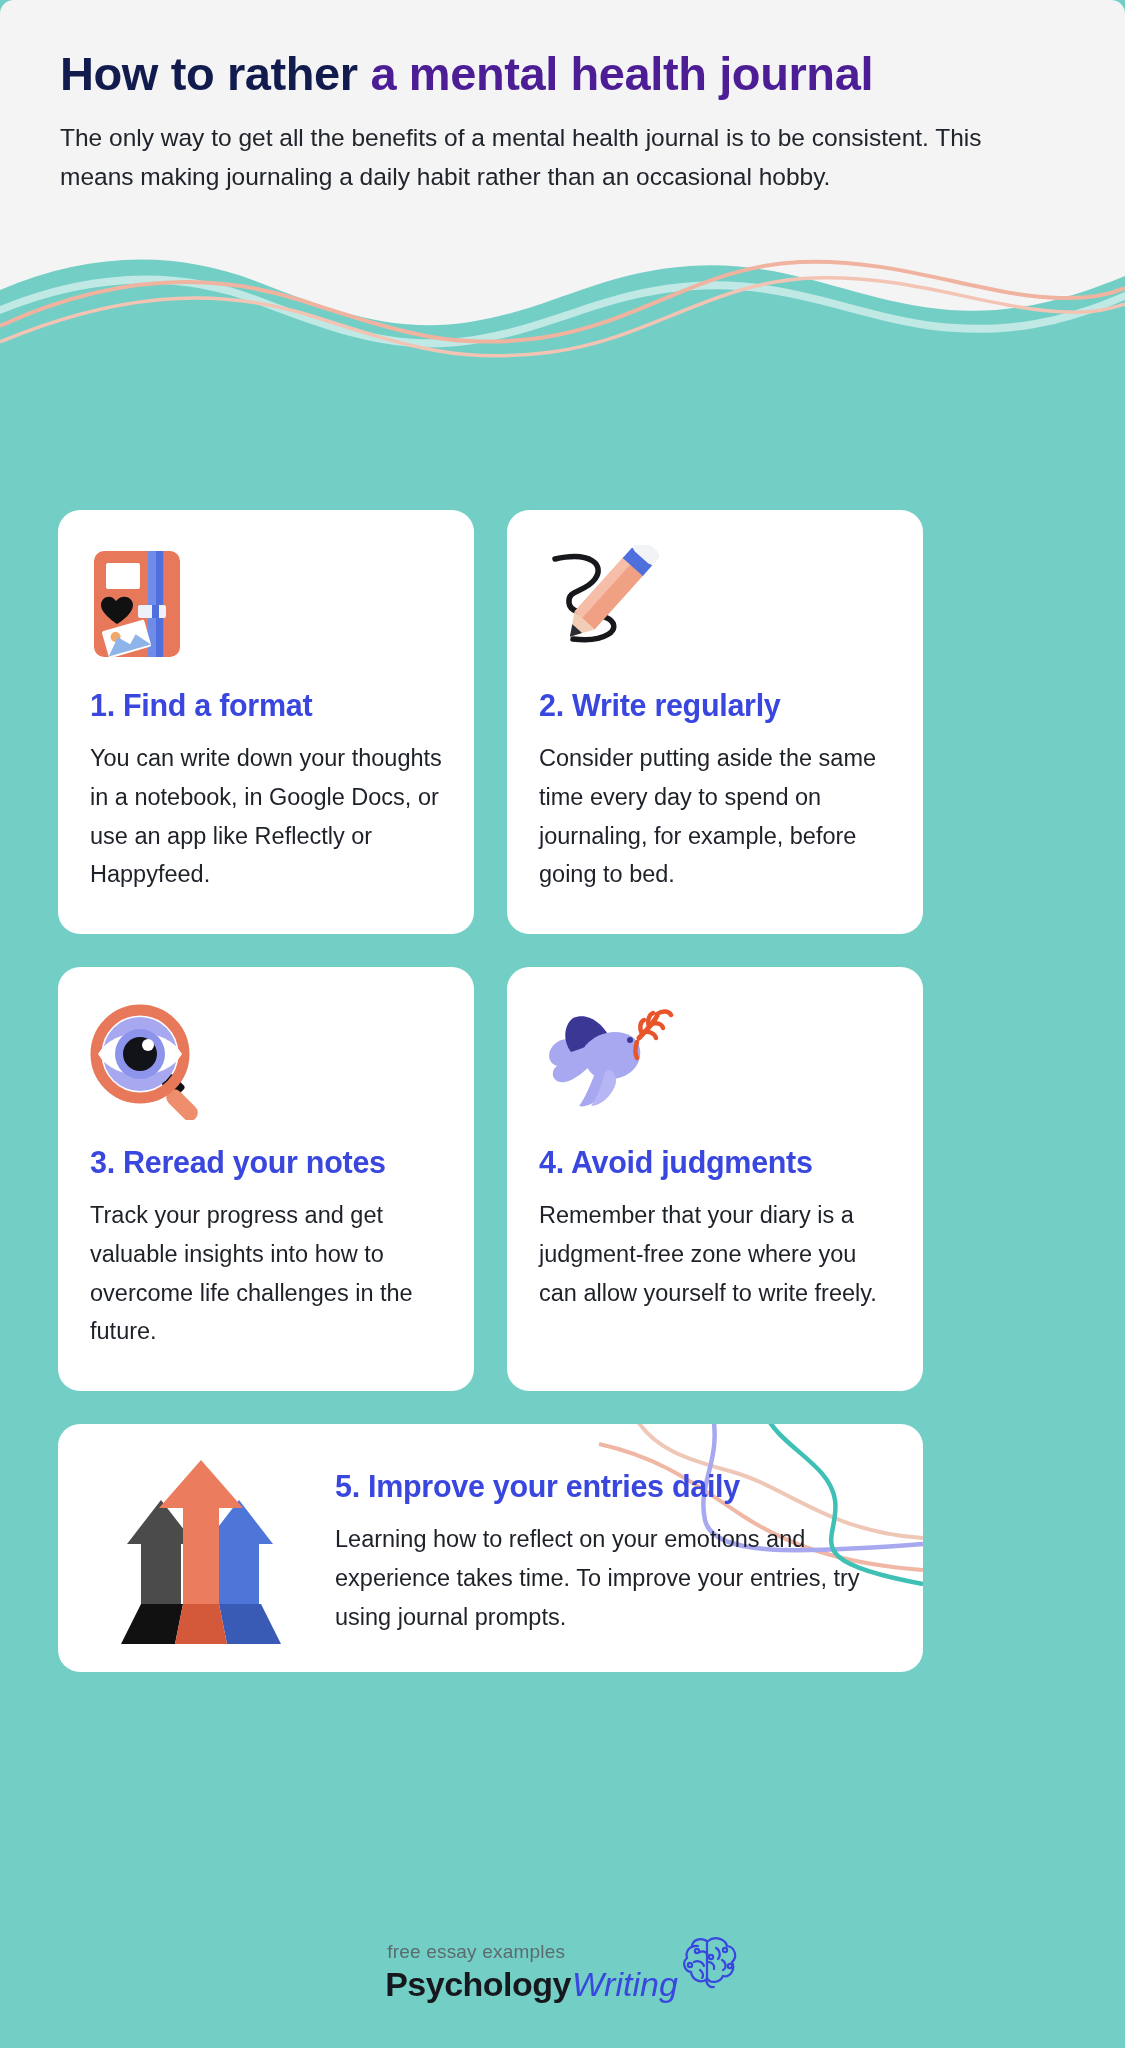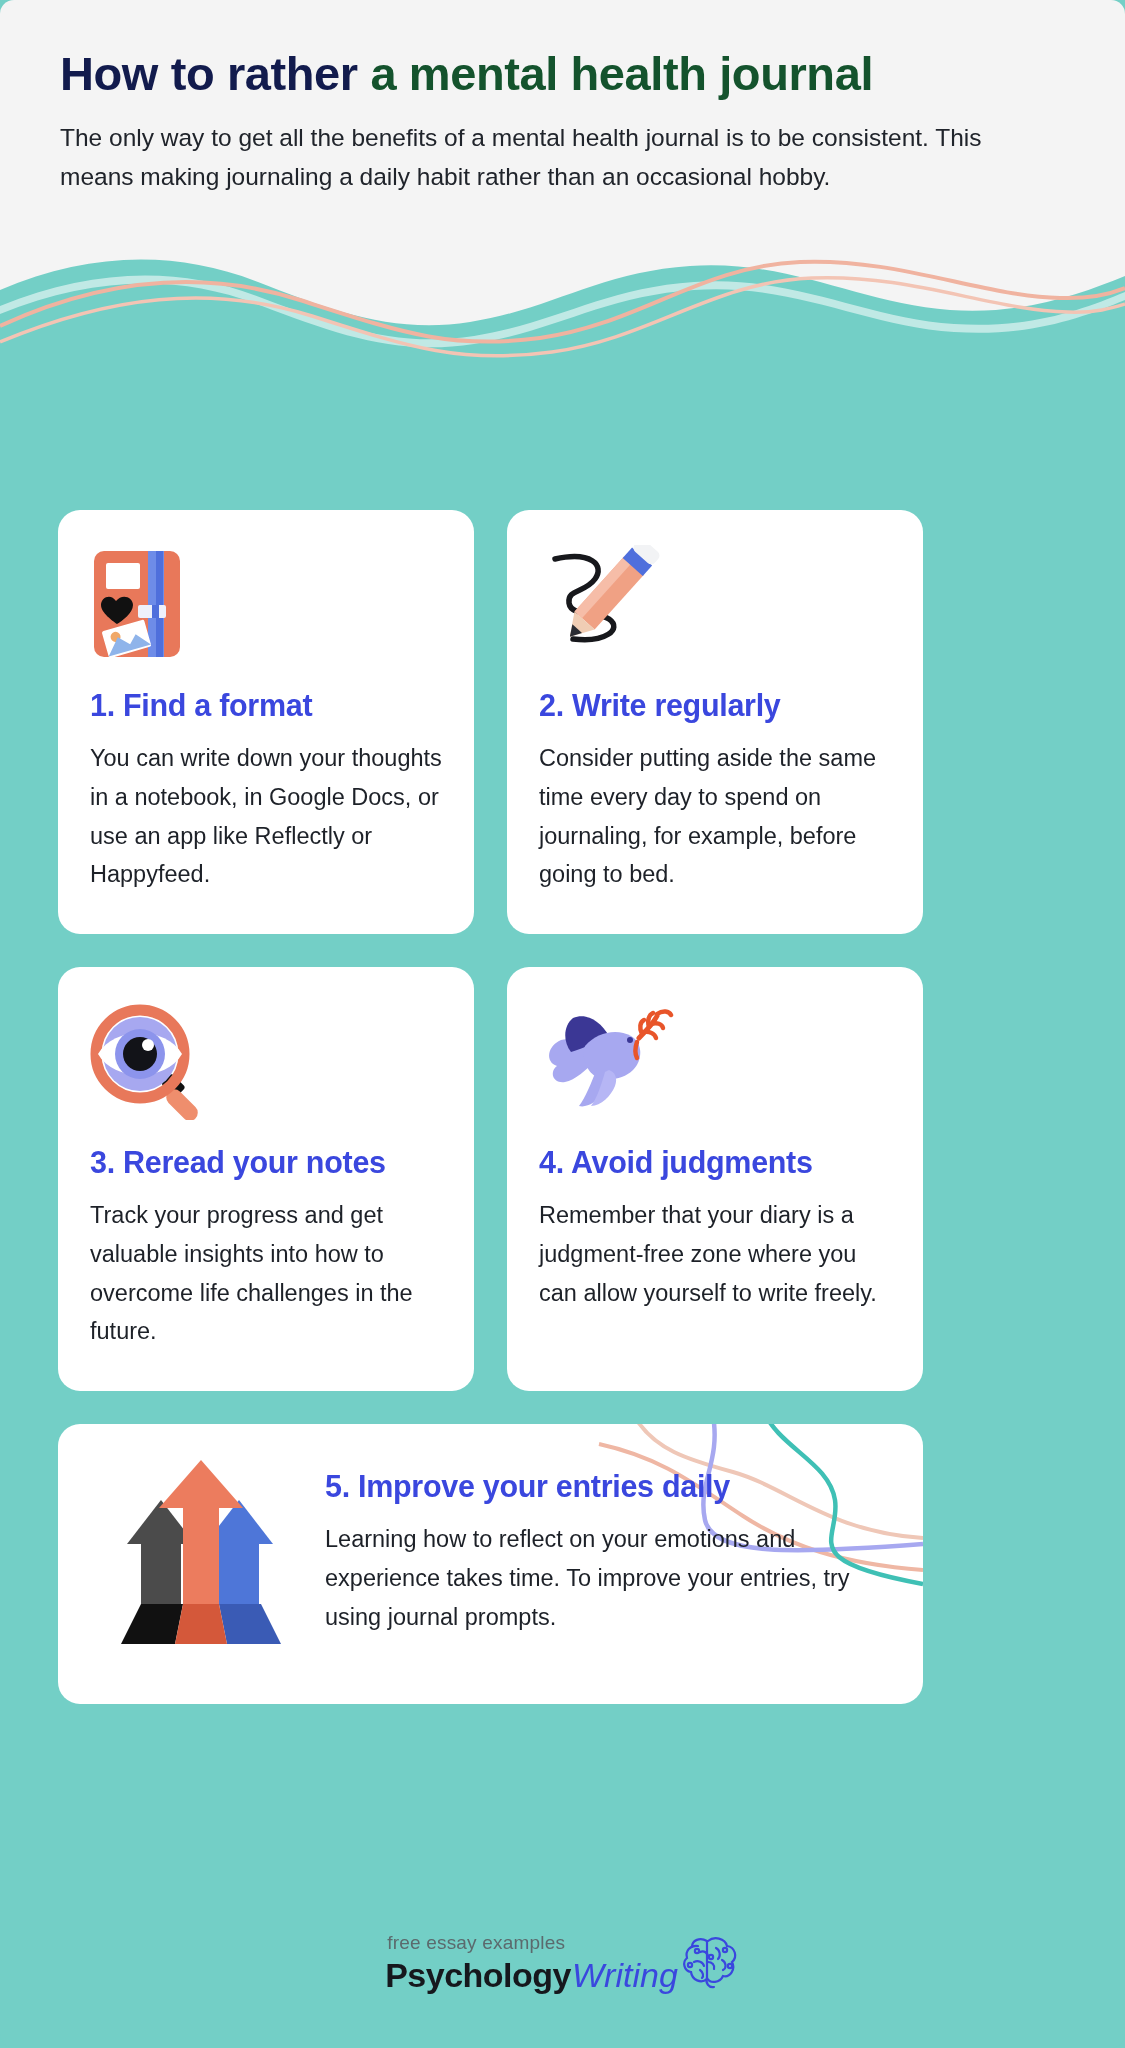--- a/index.html
+++ b/index.html
@@ -24,21 +24,21 @@
     position:absolute; left:0; top:0; width:1125px; height:330px;
     background:#f4f4f4;
     z-index:2;
   }
   .header-inner{ padding:48px 58px 0 60px; }
   .title{
     font-size:47px; font-weight:700; letter-spacing:-0.4px;
     line-height:1.12; color:#121b4d;
     white-space:nowrap;
   }
-  .title .accent{ color:#14532d;margin-top:20px; }
+  .title .accent{ color:#4c1d95;margin-top:20px; }
   .subtitle{
     margin-top:17px;
     font-size:24.5px; line-height:1.62; color:#20242b;
     max-width:1000px;
   }
 
   
   .wave{
     position:absolute; left:0; top:238px; width:1125px; height:130px;
     z-index:3; pointer-events:none;
@@ -64,42 +64,42 @@
     font-size:30.5px; font-weight:700; color:#3a47de;
     margin-top:26px; margin-bottom:16px; letter-spacing:-0.3px;
     white-space:nowrap;
   }
   .card-body{
     font-size:23.5px; line-height:1.65; color:#1d2128;
   }
 
   
   .card-wide{
-    display:flex; align-items:center; gap:18px;
-    padding:34px 40px 56px 34px;
+    display:flex; align-items:center; gap:28px;
+    padding:34px 40px 24px 34px;
     position:relative; overflow:hidden;
   }
   .card-wide .wide-icon{
     width:215px; flex:0 0 215px;
     display:flex; align-items:center; justify-content:center;
   }
   .card-wide .wide-text{ flex:1; position:relative; z-index:2; }
   .card-wide .card-title{ margin-top:0; }
   .deco-lines{
     position:absolute; right:0; top:0; width:330px; height:210px;
     z-index:1; pointer-events:none;
   }
 
   
   .footer{
     position:absolute; left:0; bottom:44px; width:1125px;
     display:flex; flex-direction:column; align-items:center;
     z-index:4;
   }
-  .footer-row{ display:flex; align-items:flex-start; gap:6px; }
+  .footer-row{ display:flex; align-items:flex-end; gap:6px; }
   .footer-left{ display:flex; flex-direction:column; align-items:flex-start; }
   .footer-tag{
     font-size:19px; color:#5b6a6d; letter-spacing:.2px;
     margin-bottom:2px; margin-left:2px;
   }
   .footer-brand{ display:flex; align-items:baseline; }
   .brand-a{ font-size:34px; font-weight:700; color:#16181d; letter-spacing:-0.5px; }
   .brand-b{ font-size:34px; font-weight:400; color:#3a47de; font-style:italic;
             font-family:Liberation Sans, sans-serif; margin-left:1px; }
   .brain{ margin-left:-6px; margin-bottom:14px; }

